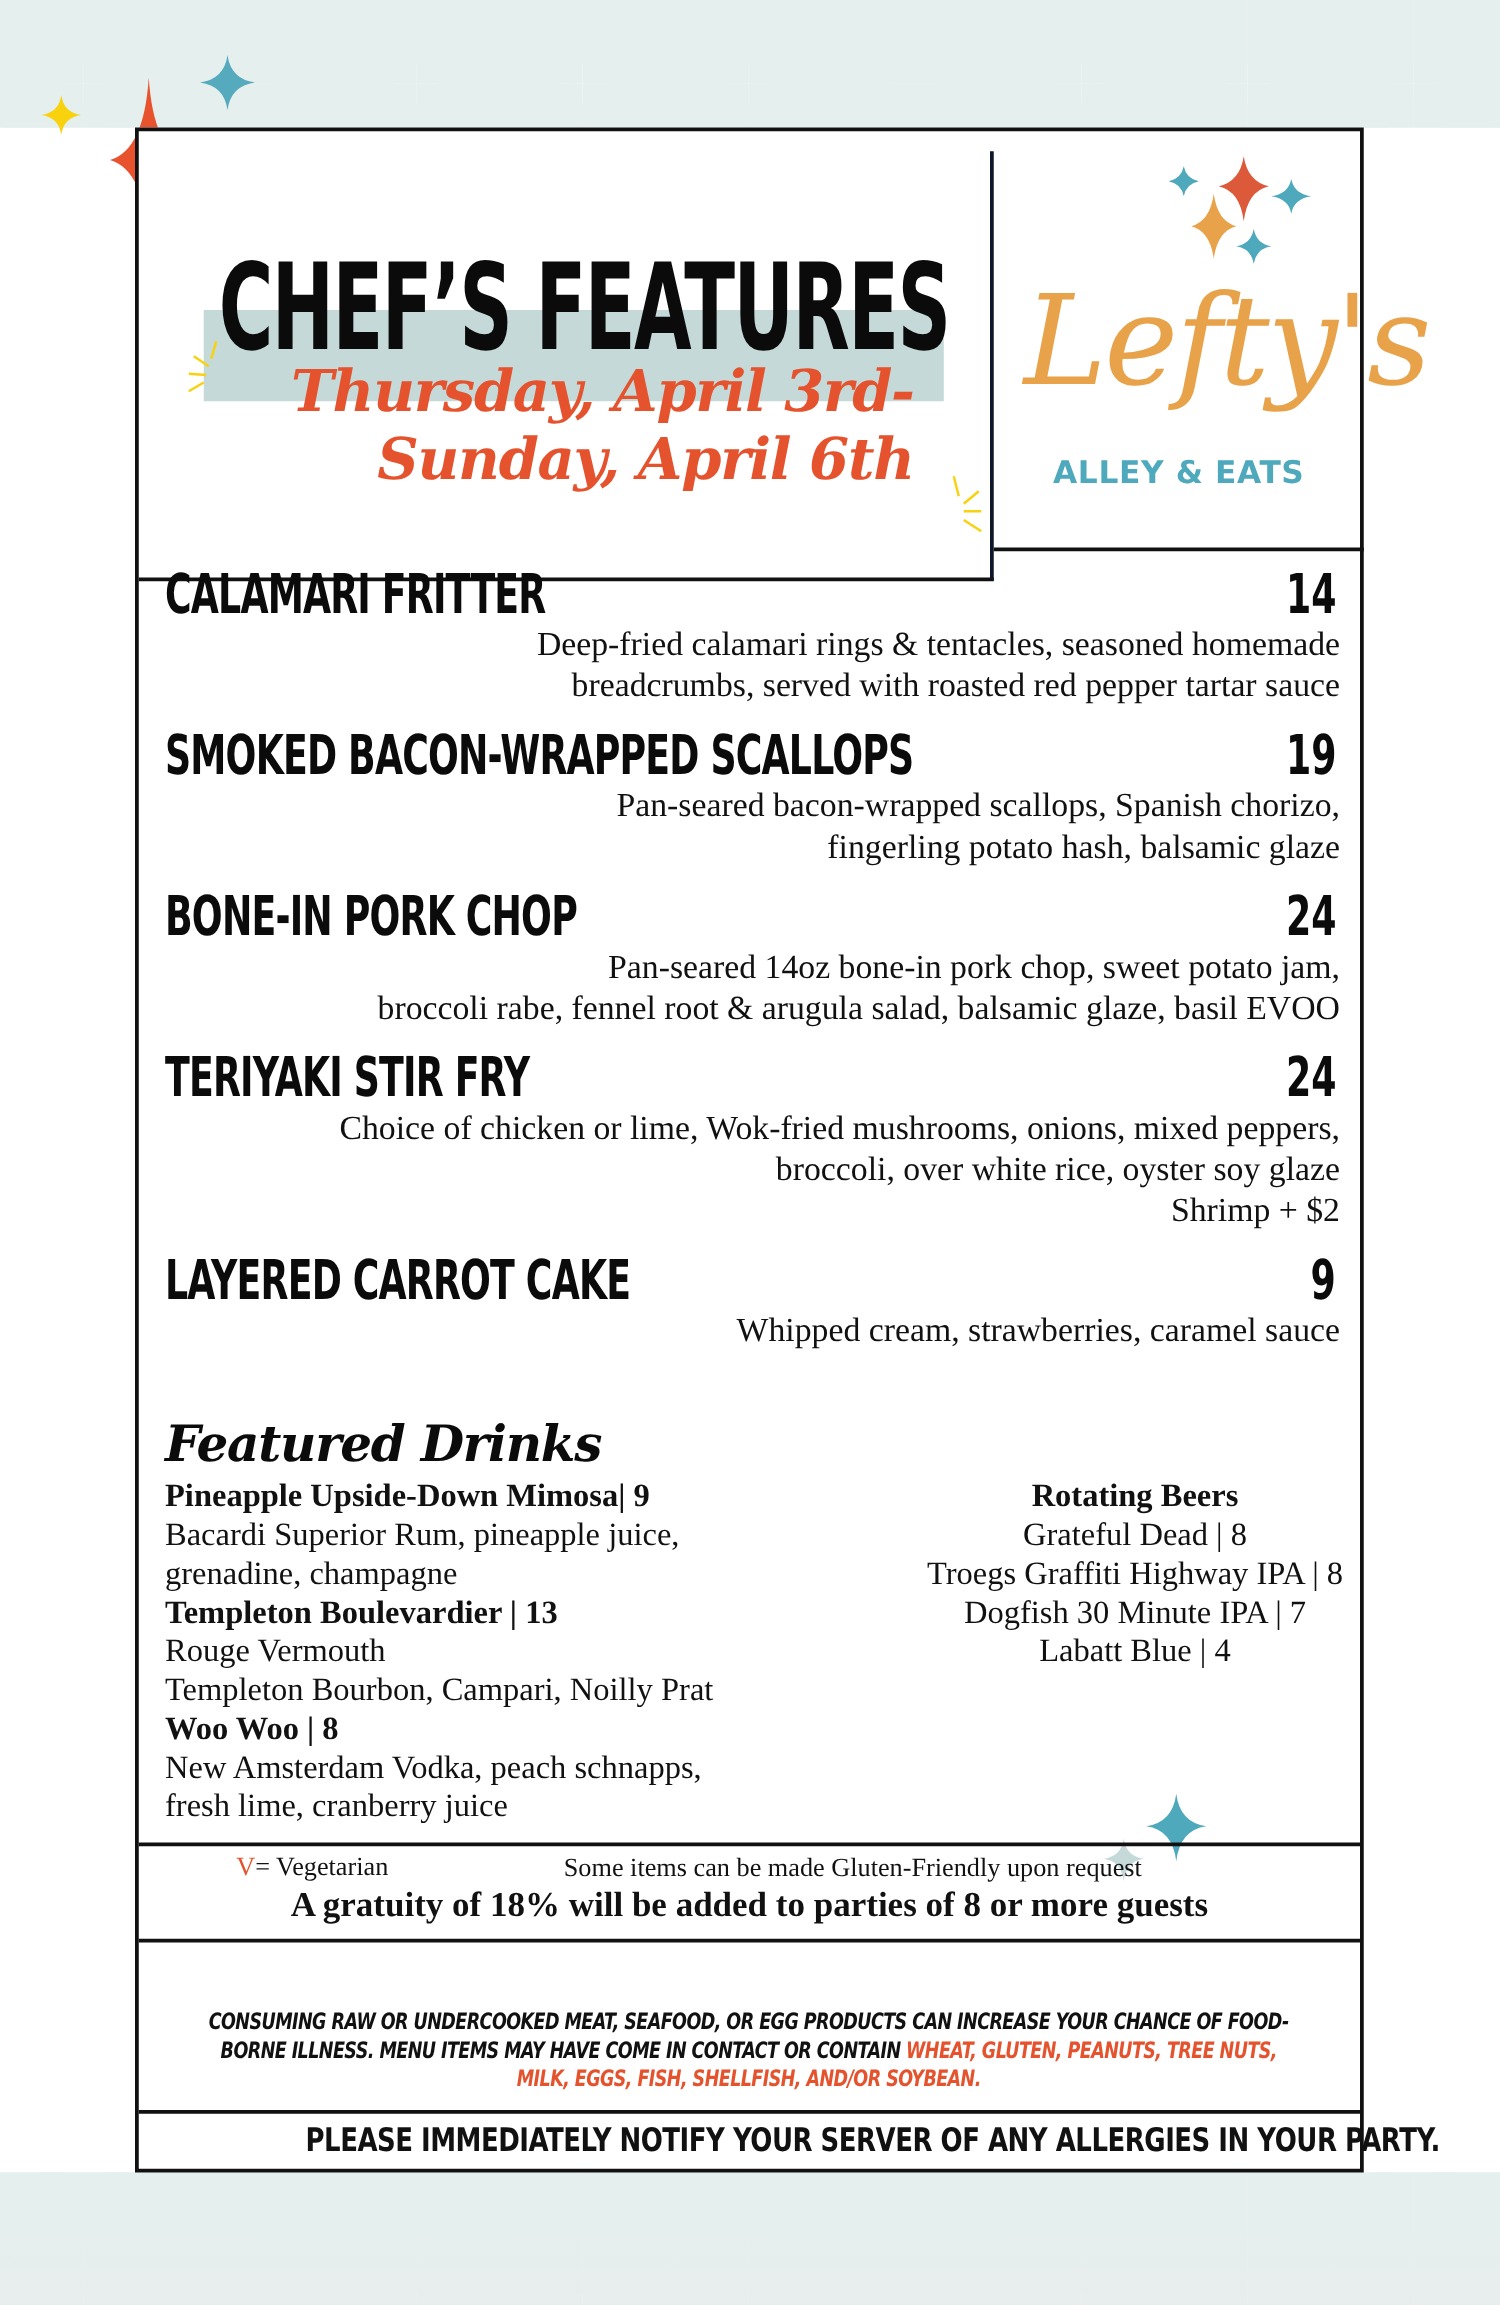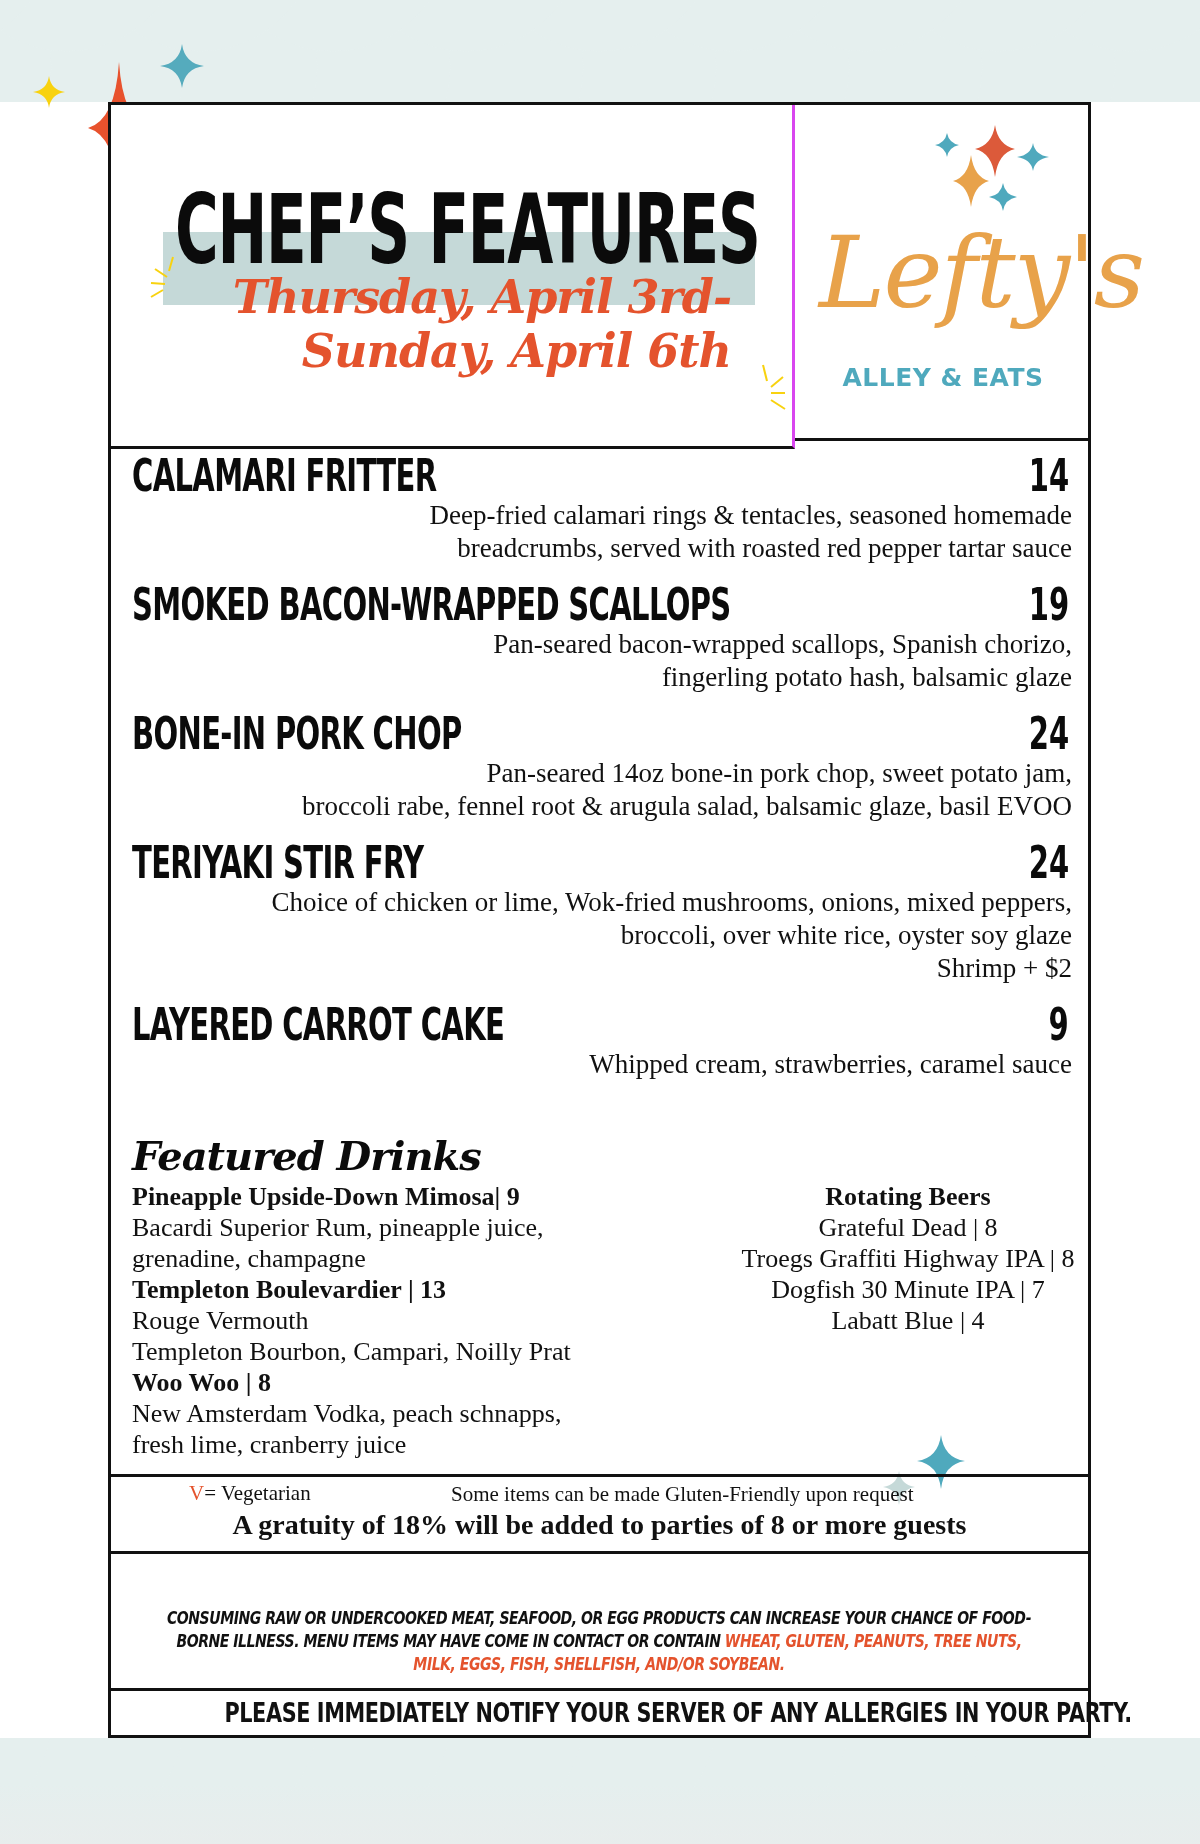--- a/index.html
+++ b/index.html
@@ -27,22 +27,22 @@
   }
 
   .sparkle { position:absolute; }
   .sparkle svg { display:block; width:100%; height:100%; }
 
   .frame {
     position:absolute; left:108px; top:102px; width:983px; height:1636px;
     box-sizing:border-box; border:3px solid #111; background:#fff;
   }
   .hdr-left {
-    position:absolute; left:0; top:0; width:684px; height:344px;
-    box-sizing:border-box; border-right:3px solid #d946ef; border-bottom:3px solid #111;
+    position:absolute; left:0; top:16px; width:684px; height:344px;
+    box-sizing:border-box; border-right:3px solid #0f172a; border-bottom:3px solid #111;
   }
   .hdr-right {
     position:absolute; left:684px; top:0; width:296px; height:336px;
     box-sizing:border-box; border-bottom:3px solid #111;
   }
   .title-band {
     position:absolute; left:52px; top:127px; width:592px; height:73px; background:#c5d9d8;
   }
   .title {
     position:absolute; left:64px; top:70px; width:560px; text-align:center;
@@ -111,21 +111,21 @@
     box-sizing:border-box; border-bottom:3px solid #111;
     text-align:center; padding-top:10px;
     font-family:"DejaVu Sans", sans-serif; font-weight:bold;
     font-size:18px; line-height:23px; letter-spacing:-0.6px;font-style:italic;
   }
   .warning-inner { display:inline-block; width:1120px; transform:scaleX(0.78); transform-origin:center top; margin-left:-72px; }
   .warning-red { color:#e4532d; }
   .allergy {
     position:absolute; left:0; top:1590px; width:977px; text-align:center;
     font-family:"DejaVu Sans", sans-serif; font-weight:bold;
-    font-size:26px; line-height:36px; letter-spacing:-0.5px;
+    font-size:26px; line-height:36px; letter-spacing:-0.5px;padding-left:20px;
   }
   .allergy span { display:inline-block; transform:scaleX(0.8); transform-origin:center; white-space:nowrap; }
 </style>
 </head>
 <body>
 
 <div class="pattern pattern-top"></div>
 <div class="pattern pattern-bottom"></div>
 
 <div class="sparkle" style="left:33px;top:72px;width:32px;height:40px;">

